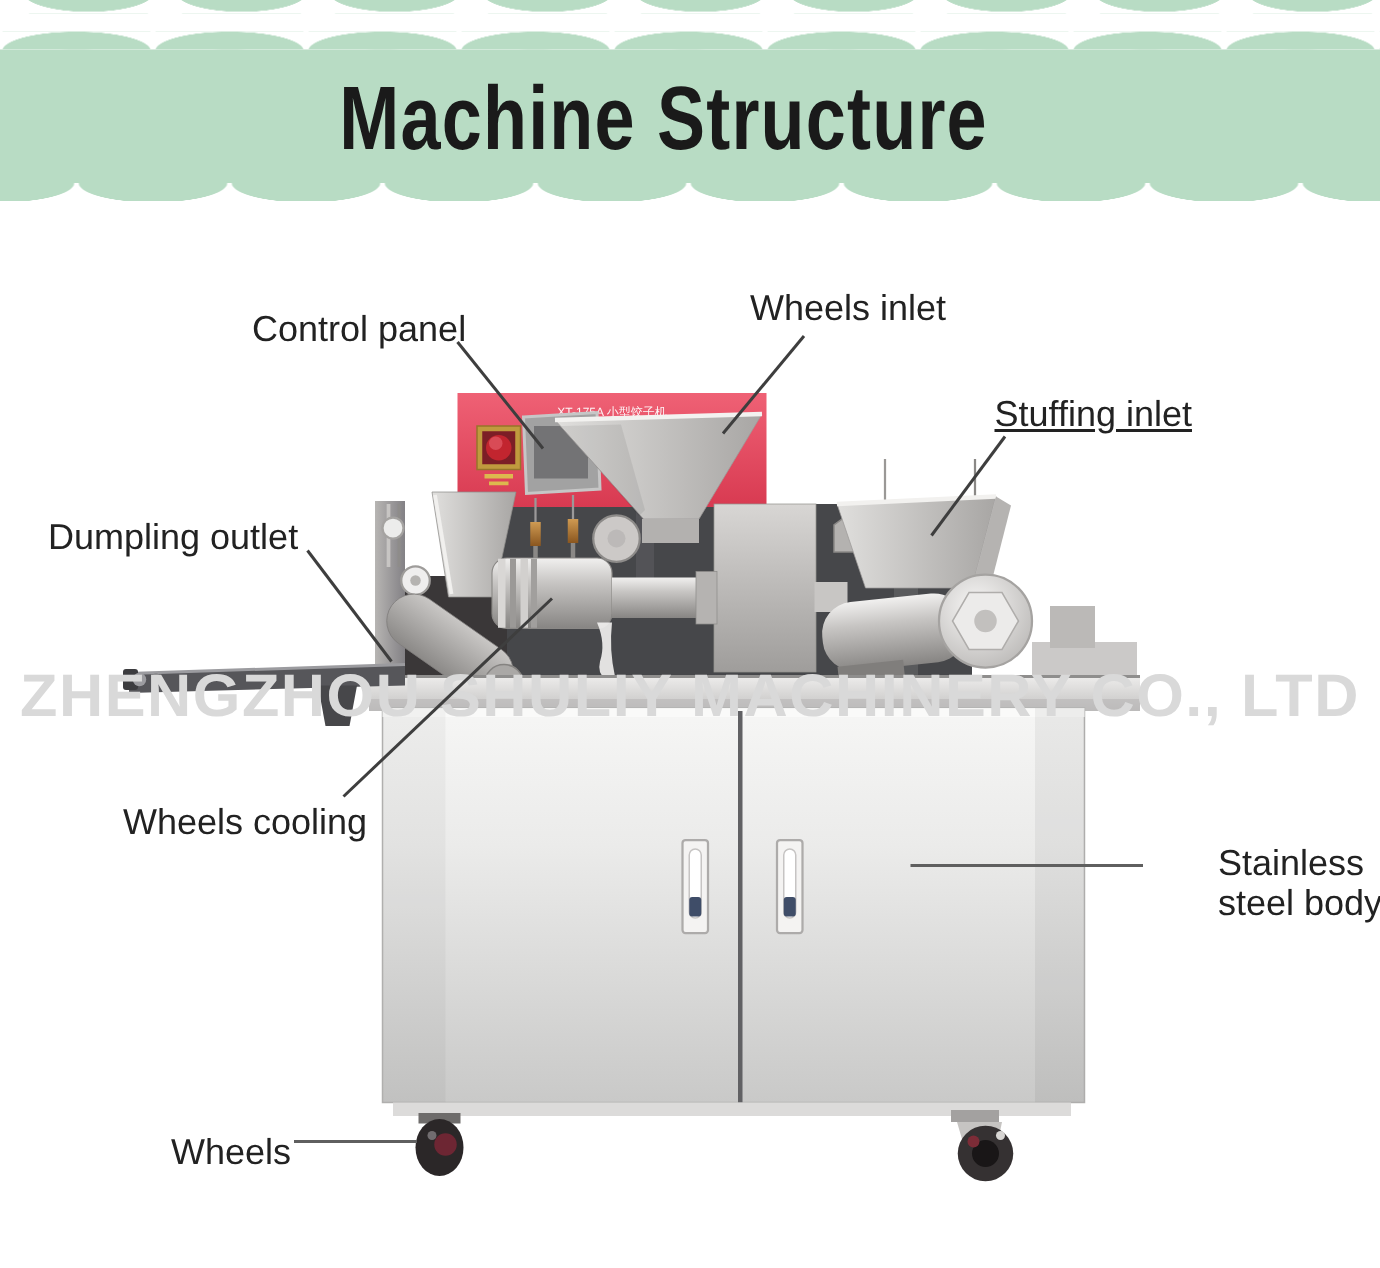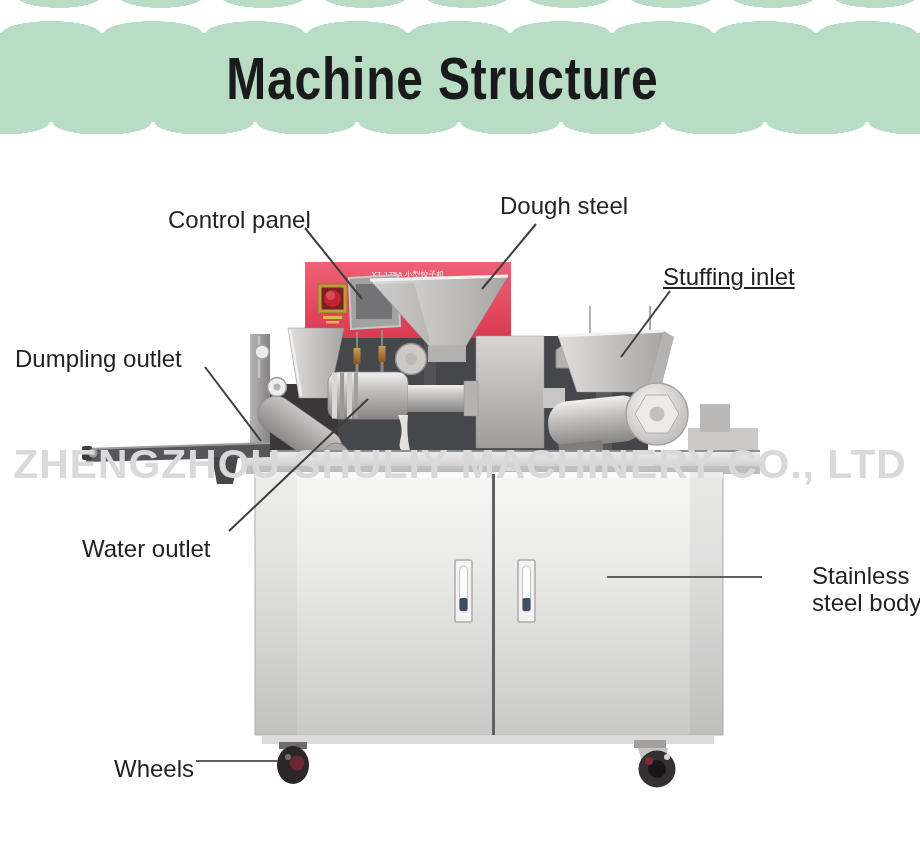--- a/index.html
+++ b/index.html
@@ -34,21 +34,21 @@
   .watermark{
     position:absolute;top:442px;left:0;width:100%;z-index:2;text-align:center;
     font-size:40px;font-weight:bold;letter-spacing:1px;color:#d9d9d9;white-space:nowrap;
     transform:scaleX(1.02);transform-origin:50% 50%;
   }
   .overlay-svg{position:absolute;top:0;left:0;z-index:3;}
   .lbl{position:absolute;z-index:4;font-size:24px;color:#222222;white-space:nowrap;}
   #lbl-control{left:168px;top:206px;}
   #lbl-dough{left:500px;top:192px;}
   #lbl-stuffing{left:663px;top:263px;text-decoration:underline;}
-  #lbl-dumpling{left:15px;top:345px;}
+  #lbl-dumpling{left:32px;top:345px;}
   #lbl-water{left:82px;top:535px;}
   #lbl-stainless{left:812px;top:562px;width:118px;white-space:normal;line-height:27px;}
   #lbl-wheels{left:114px;top:755px;}
 </style>
 </head>
 <body>
 
 <div class="canvas">
 
   <div class="tips"></div>
@@ -257,21 +257,21 @@
     <line x1="536" y1="224" x2="482" y2="289" stroke="#3e3e3e" stroke-width="2"></line>
     <line x1="670" y1="291" x2="621" y2="357" stroke="#3e3e3e" stroke-width="2"></line>
     <line x1="205" y1="367" x2="261" y2="441" stroke="#3e3e3e" stroke-width="2"></line>
     <line x1="229" y1="531" x2="368" y2="399" stroke="#3e3e3e" stroke-width="2"></line>
     <line x1="607" y1="577" x2="762" y2="577" stroke="#5f5f5f" stroke-width="2"></line>
     <line x1="196" y1="761" x2="278" y2="761" stroke="#5f5f5f" stroke-width="2"></line>
   </svg>
 
   <div>
     <div class="lbl" id="lbl-control">Control panel</div>
-    <div class="lbl" id="lbl-dough">Dough steel</div>
+    <div class="lbl" id="lbl-dough">Wheels inlet</div>
     <div class="lbl" id="lbl-stuffing">Stuffing inlet</div>
     <div class="lbl" id="lbl-dumpling">Dumpling outlet</div>
-    <div class="lbl" id="lbl-water">Water outlet</div>
+    <div class="lbl" id="lbl-water">Wheels cooling</div>
     <div class="lbl" id="lbl-stainless">Stainless steel body</div>
     <div class="lbl" id="lbl-wheels">Wheels</div>
   </div>
 
 </div>
 
 </body></html>

